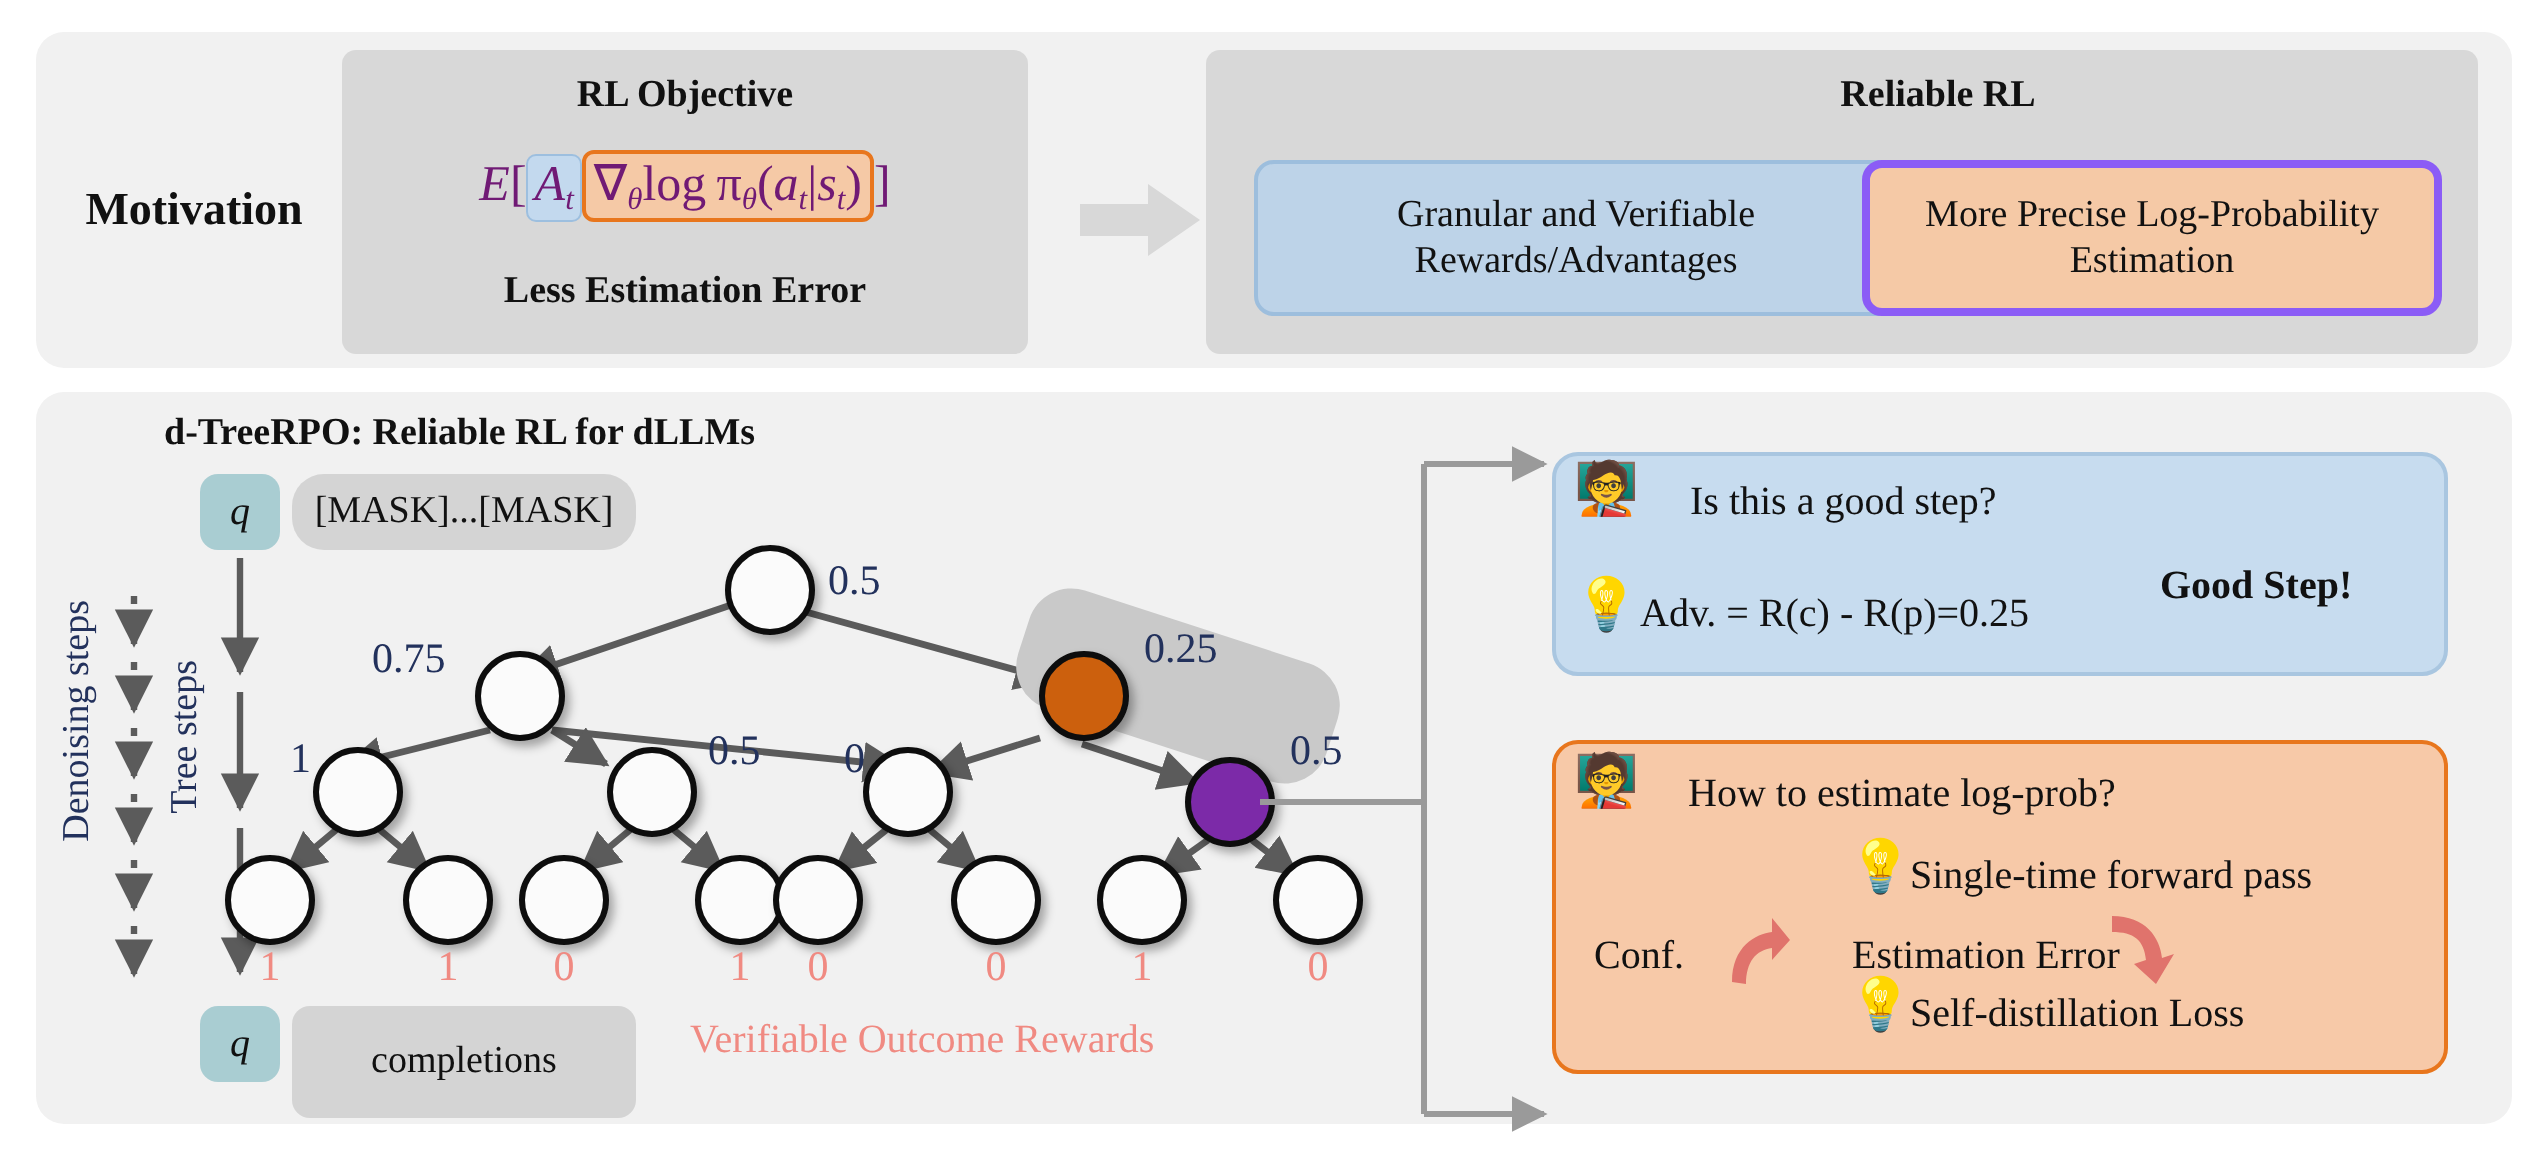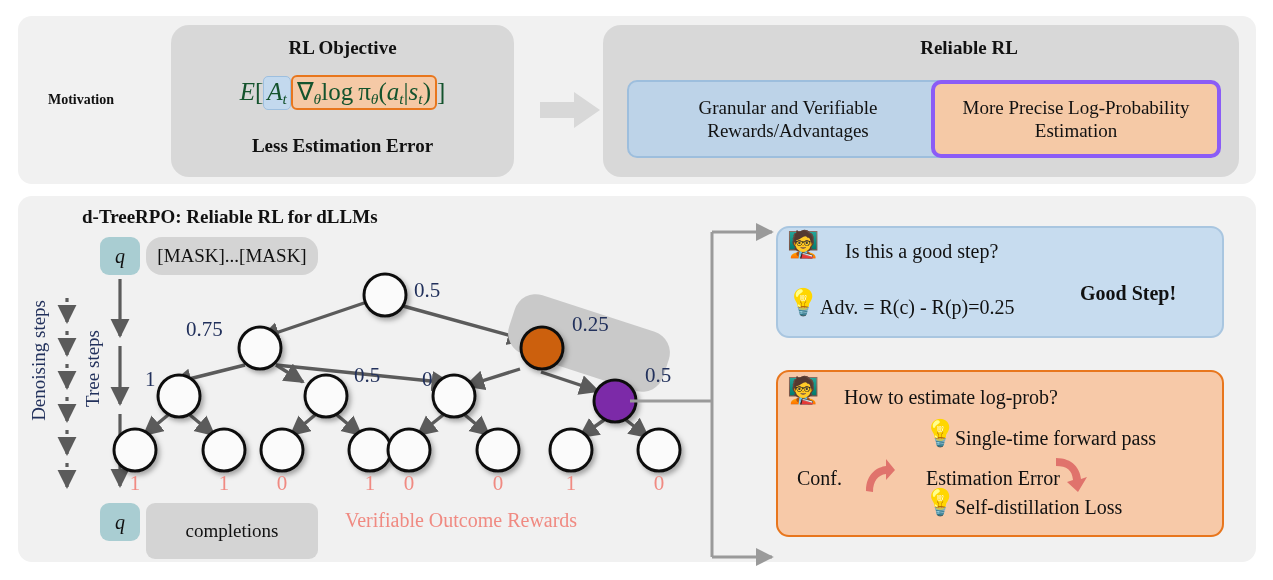--- a/index.html
+++ b/index.html
@@ -3,35 +3,35 @@
 <meta charset="utf-8">
 <style>
   html,body{margin:0;padding:0;background:#ffffff;}
   body{width:1273px;height:580px;position:relative;overflow:hidden;
        font-family:"Liberation Serif", serif;}
 
   .panel{position:absolute;background:#f1f1f1;border-radius:14px;}
   #top-panel{left:18px;top:16px;width:1238px;height:168px;}
   #bottom-panel{left:18px;top:196px;width:1238px;height:366px;}
 
-  .graybox{position:absolute;background:#d8d8d8;border-radius:18px;}
+  .graybox{position:absolute;background:#d8d8d8;border-radius:7px;}
   #rl-objective-box{left:171px;top:25px;width:343px;height:152px;}
   #reliable-rl-box{left:603px;top:25px;width:636px;height:152px;}
 
   .bold-title{font-weight:bold;color:#111;text-align:center;
               font-family:"Liberation Serif", serif;}
 
-  #motivation-label{position:absolute;left:6px;top:92px;width:150px;
-      font-size:14px;font-weight:bold;text-align:center;color:#111;}
+  #motivation-label{position:absolute;left:22px;top:92px;width:150px;
+      font-size:23px;font-weight:bold;text-align:center;color:#111;}
 
   #rl-objective-title{position:absolute;left:0;top:12px;width:343px;font-size:19px;}
   #less-error-label{position:absolute;left:0;top:110px;width:343px;font-size:19px;}
 
   #formula{position:absolute;left:0;top:50px;width:343px;text-align:center;
-     font-size:25px;color:#14532d;font-family:"Liberation Serif", serif;
+     font-size:25px;color:#701a75;font-family:"Liberation Serif", serif;
      white-space:nowrap;}
   #formula .it{font-style:italic;}
   .hl-blue{background:#c3d9ee;border:1px solid #9dbfdf;border-radius:5px;
      padding:1px 3px;display:inline-block;}
   .hl-orange{background:#f5c9a6;border:2px solid #e8761d;border-radius:6px;
      padding:0px 4px;display:inline-block;}
   .sub{font-size:0.62em;vertical-align:-0.28em;font-style:italic;}
 
   #reliable-rl-title{position:absolute;left:16px;top:12px;width:636px;font-size:19px;padding-left:32px;}
 

